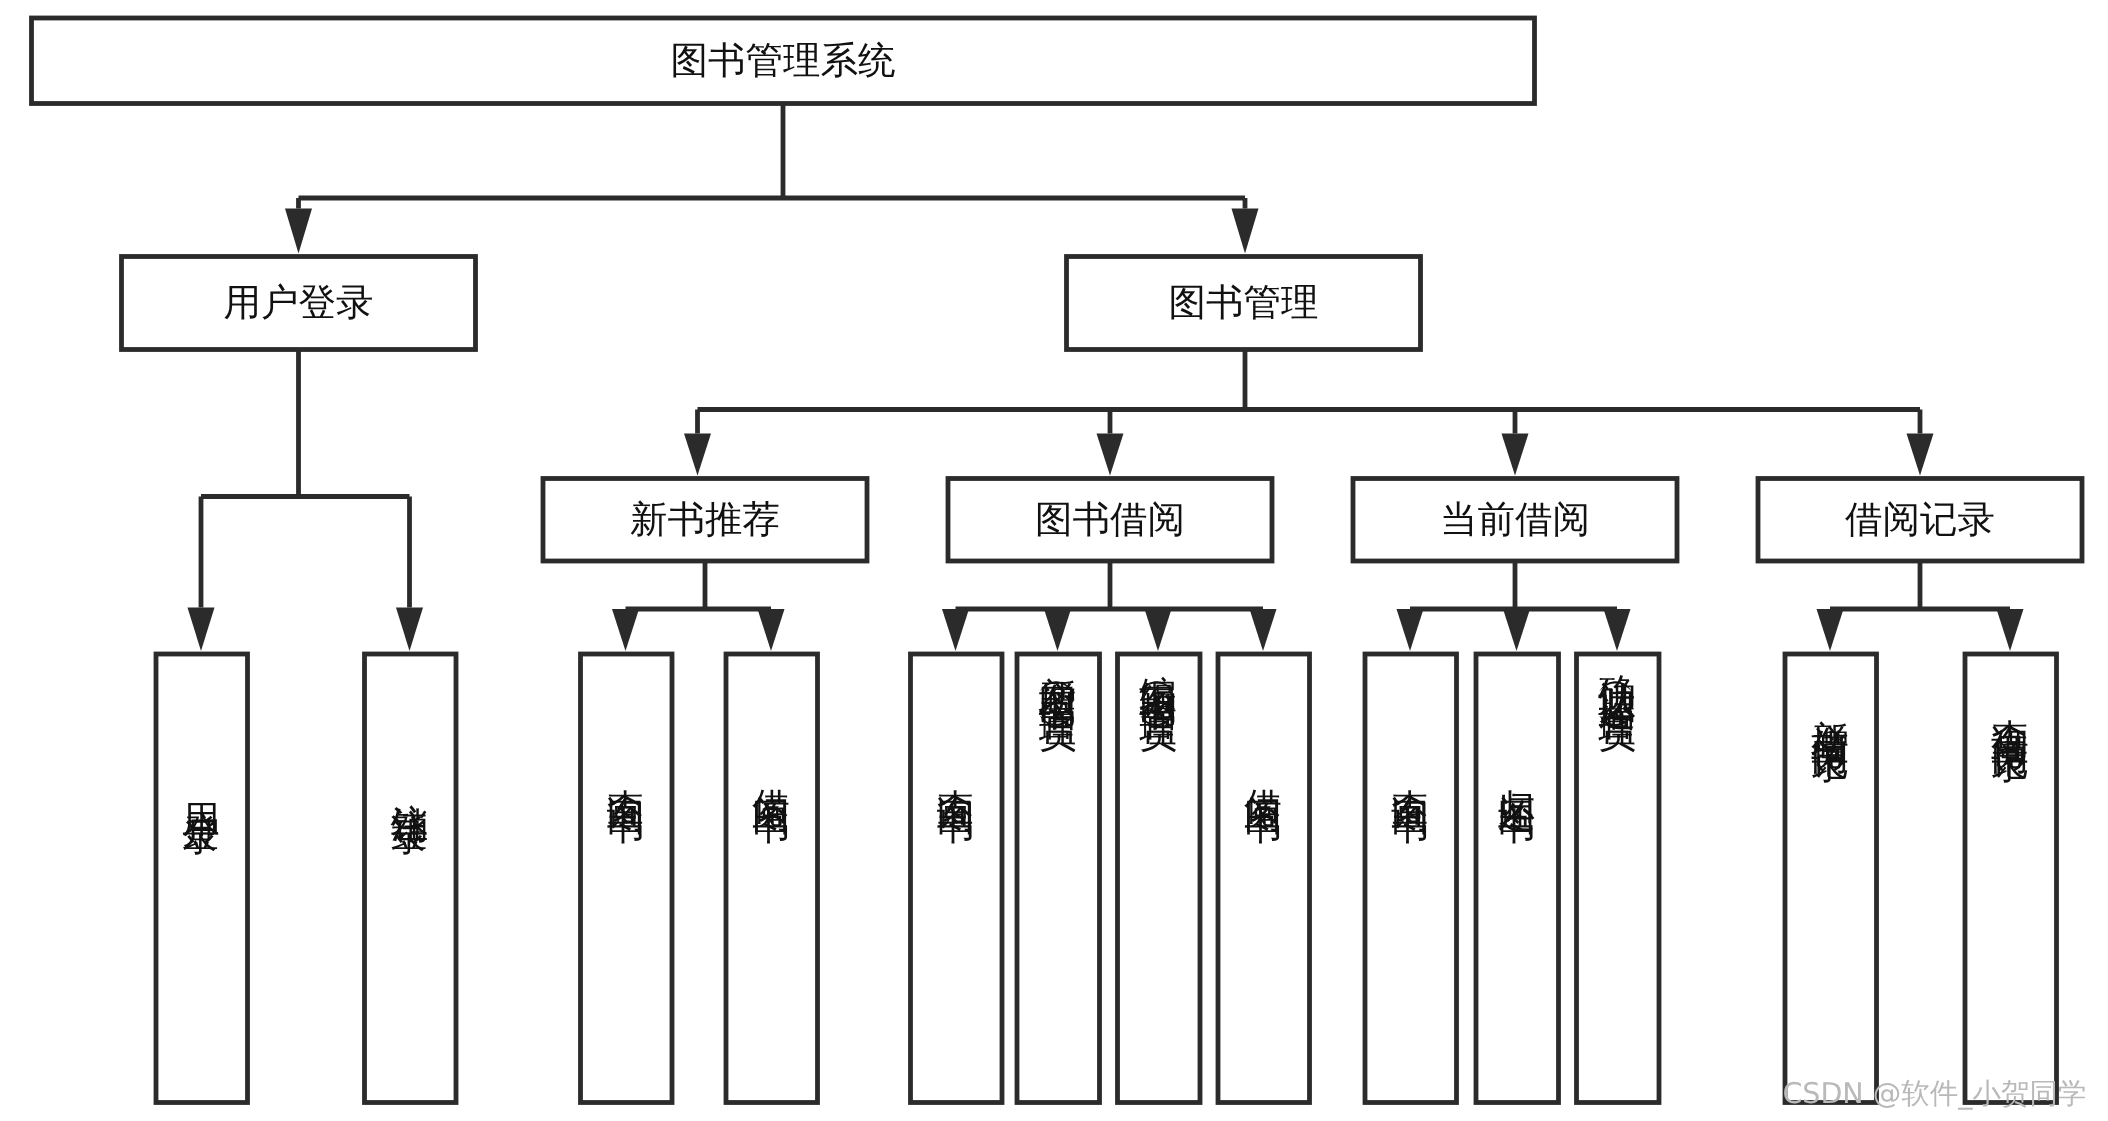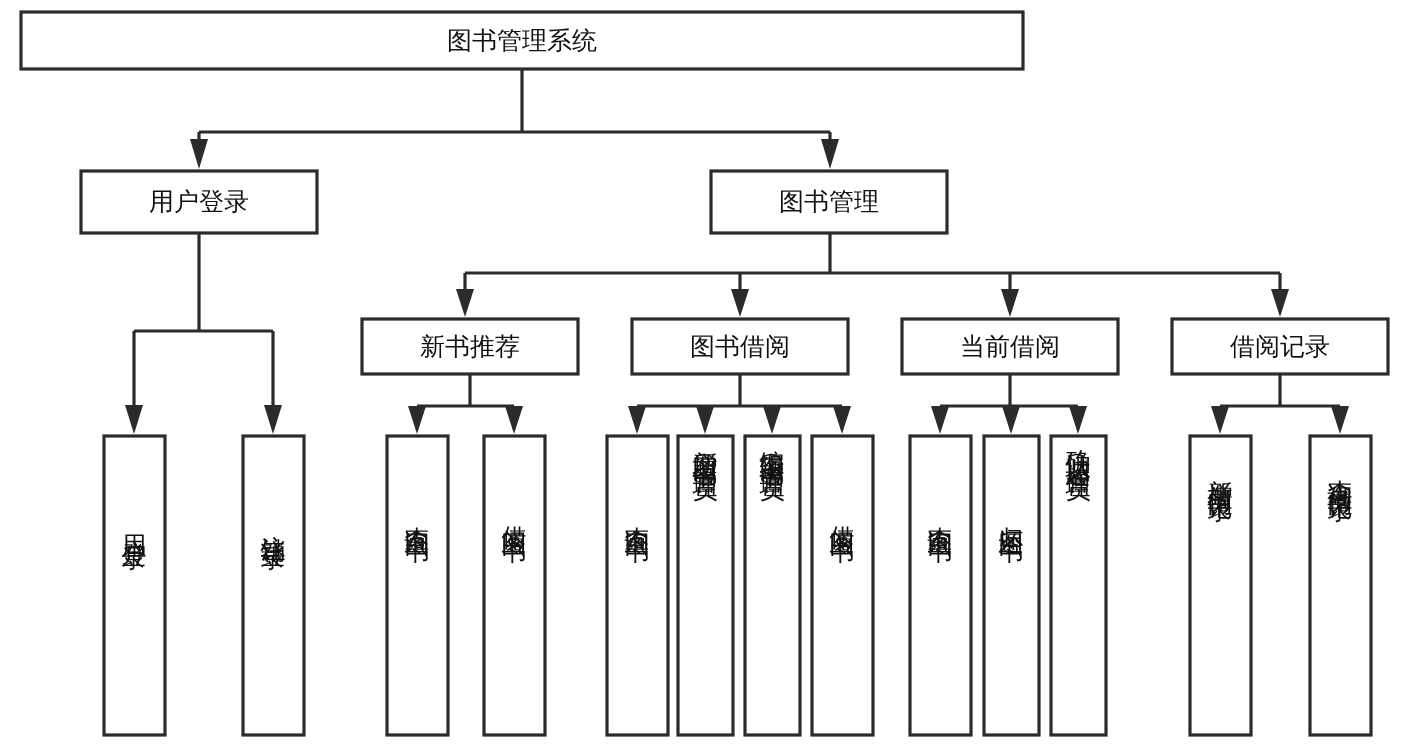--- a/index.html
+++ b/index.html
@@ -226,13 +226,14 @@
       <rect class="node-rect-leaf" x="1190" y="435" width="61" height="299"></rect>
       <text class="leaf-label" x="1220" y="470">新增借阅记录</text>
     </g>
     <g>
       <rect class="node-rect-leaf" x="1310" y="435" width="61" height="299"></rect>
       <text class="leaf-label" x="1340" y="470">查询借阅记录</text>
     </g>
 
   </svg>
 
+  <div class="watermark">CSDN @软件_小贺同学</div>
 </div>
 
 </body></html>

